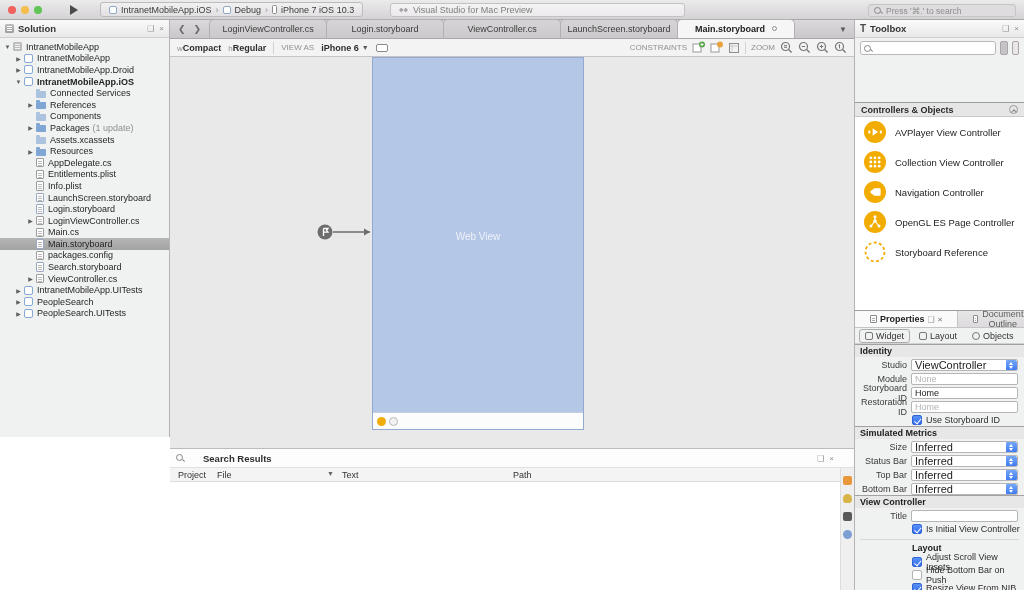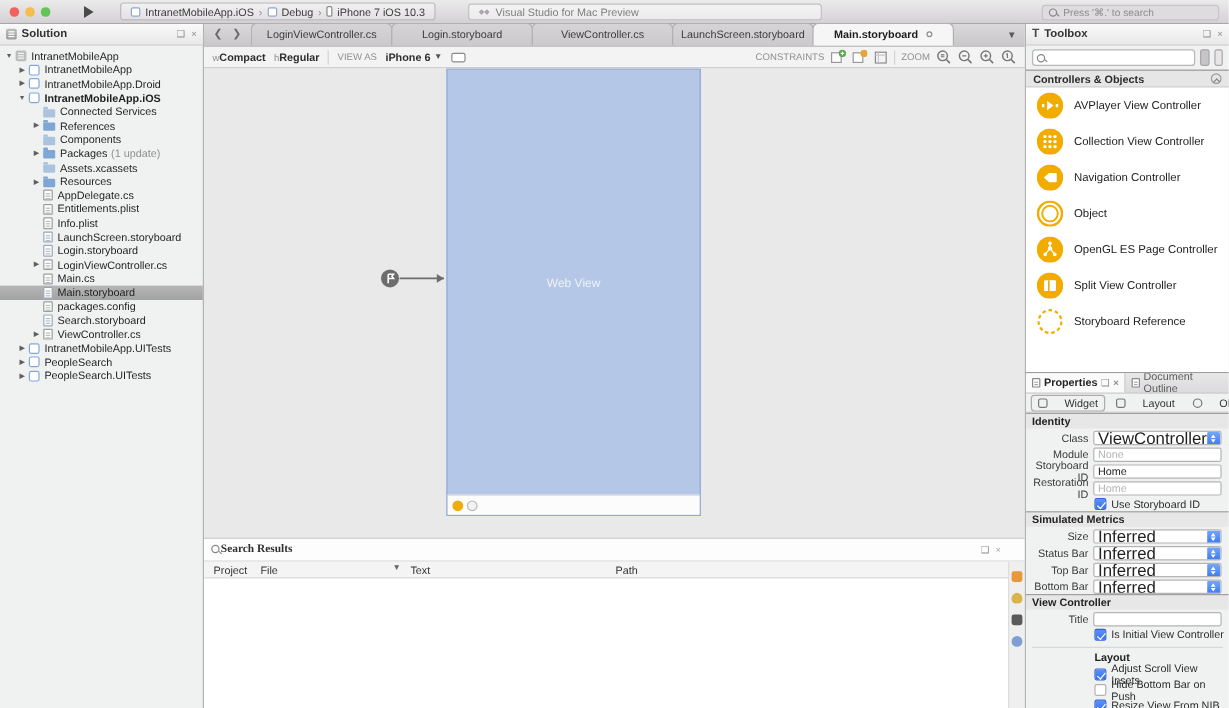--- a/index.html
+++ b/index.html
@@ -26,21 +26,21 @@
 
   
   .pad-head { height:18px; display:flex; align-items:center; padding:0 5px; background:linear-gradient(#fbfafb,#e9e8e9); border-bottom:1px solid #cfcdcf; }
   .pad-head .pt { font-weight:bold; font-size:9.5px; color:#333; margin-left:4px; }
   .ph-ics { margin-left:auto; display:flex; gap:5px; color:#8f8f8f; font-size:8px; }
   .ph-ics span { cursor:default; }
   .grid-ic { width:9px; height:9px; background:linear-gradient(#bdbdbd,#9d9d9d); border-radius:1.5px; position:relative; }
   .grid-ic::after { content:""; position:absolute; left:2px; top:2px; right:2px; height:1px; background:#fff; box-shadow:0 2px 0 #fff,0 4px 0 #fff; }
 
   
-  #sidebar { left:0; top:20px; width:170px; height:570px; background:#f0f1f1; border-right:1px solid #b3b3b3; }
+  #sidebar { left:0; top:20px; width:170px; height:417px; background:#f0f1f1; border-right:1px solid #b3b3b3; }
   #tree { padding-top:3px; }
   .trow { height:11.6px; display:flex; align-items:center; font-size:9px; color:#1f1f1f; white-space:nowrap; }
   .trow.l0 { padding-left:3px; } .trow.l1 { padding-left:14px; } .trow.l2 { padding-left:26px; }
   .tw { width:9px; flex:none; font-size:6px; color:#5f5f5f; text-align:center; }
   .tl { margin-left:1px; overflow:hidden; }
   .trow.b .tl { font-weight:bold; }
   .trow.sel { background:linear-gradient(#b6b6b6,#a2a2a2); }
   .sfx { color:#8f8f8f; margin-left:3px; }
   .ic { width:10px; height:9px; margin:0 3px 0 1px; flex:none; position:relative; }
   .ic-sol { width:9px; height:9px; background:#bdbdbd; border-radius:1.5px; }
@@ -75,66 +75,66 @@
   
   #canvas { left:170px; top:57px; width:684px; height:391px; background:#e9e9e9; overflow:hidden; }
   .scene { position:absolute; left:202px; top:0; width:212px; height:373px; background:#b5c7e7; border:1px solid #93a9d1; }
   .scene-label { position:absolute; left:0; top:0; width:100%; height:356px; display:flex; align-items:center; justify-content:center; color:#eef1f8; font-size:10px; }
   .scene-dock { position:absolute; left:0; right:0; bottom:0; height:17px; background:#fcfcfc; border-top:1px solid #c7cfdf; display:flex; align-items:center; gap:3px; padding-left:4px; }
   .vc-dot { width:9px; height:9px; border-radius:50%; background:#f0ac0b; }
   .exit-dot { width:9px; height:9px; border-radius:50%; border:1px solid #b9b9b9; background:#f2f2f2; }
 
   
   #bottompanel { left:170px; top:448px; width:684px; height:142px; background:#fff; border-top:1px solid #bbb; }
-  .bp-head { height:18px; display:flex; align-items:center; gap:0; padding:0 6px; background:#fdfdfd;font-family:Liberation Serif, serif; }
+  .bp-head { height:18px; display:flex; align-items:center; gap:19px; padding:0 6px; background:#fdfdfd; }
   .bp-title { font-weight:bold; font-size:9.5px; color:#2e2e2e; }
   .bp-cols { height:15px; position:relative; background:#f4f4f4; border-top:1px solid #e0e0e0; border-bottom:1px solid #ddd; font-size:9px; color:#333; }
   .bp-cols span { position:absolute; top:2px;text-align:center; }
   .bp-strip { position:absolute; right:0; top:19px; bottom:0; width:14px; background:#efefef; border-left:1px solid #ddd; display:flex; flex-direction:column; align-items:center; gap:9px; padding-top:8px; }
   .pad-ic { width:9px; height:9px; border-radius:2px; }
 
   
   #toolbox { left:854px; top:20px; width:170px; height:290px; background:#f0f1f1; border-left:1px solid #b3b3b3; }
   .tb-ic { font-weight:bold; font-size:10px; color:#4a4a4a; }
   .tb-search { display:flex; align-items:center; padding:3px 5px; gap:4px; }
   .tb-input { flex:1; height:14px; border:1px solid #b8b6b8; border-radius:3px; background:#fff; font-size:9px; padding:0 3px 0 14px; }
   .tb-input-wrap { flex:1; position:relative; display:flex; }
   .tb-input-wrap .mag { position:absolute; left:4px; top:3.5px; }
   .viewbtn { width:17px; height:14px; border:1px solid #a8a6a8; border-radius:2px; background:#e8e6e8; position:relative; }
   .viewbtn.on { background:#c6c4c6; }
   .viewbtn::after { content:""; position:absolute; left:3px; right:3px; top:4px; height:1px; background:#555; box-shadow:0 3px 0 #555; }
-  .tb-sect { height:15px; background:#e7e6e7; border-top:1px solid #9c9a9c; border-bottom:1px solid #cac8ca; display:flex; align-items:center; padding:0 6px; }
+  .tb-sect { height:15px; background:#e7e6e7; border-top:1px solid #9c9a9c; border-bottom:1px solid #cac8ca; display:flex; align-items:center; padding:0 6px;margin-top:44px; }
   .tb-sect .st { font-weight:bold; font-size:9px; color:#2a2a2a; }
   .coll { margin-left:auto; width:9px; height:9px; border:1px solid #9a9a9a; border-radius:50%; position:relative; }
   .coll::after { content:""; position:absolute; left:2px; top:3.5px; width:3px; height:3px; border:solid #888; border-width:1.5px 0 0 1.5px; transform:rotate(45deg); }
   #tb-list { background:#fff; height:297px; overflow:hidden; }
   .titem { height:30px; display:flex; align-items:center; gap:9px; padding-left:9px; font-size:9.5px; color:#222; }
   #tb-scroll { height:8px; background:#f0f0f0; border-top:1px solid #d4d4d4; position:relative; }
   #tb-scroll .thumb { position:absolute; left:2px; top:1.5px; width:70px; height:5px; background:#b9b9b9; border-radius:3px; }
 
   
   #props { left:854px; top:310px; width:170px; height:280px; background:#f0f1f1; border-left:1px solid #b3b3b3; border-top:1px solid #9d9d9d; overflow:hidden; }
   .pr-tabs { height:17px; display:flex; background:linear-gradient(#e8e7e8,#dcdadc); border-bottom:1px solid #c6c4c6; }
-  .pr-tab { display:flex; align-items:center; gap:3px; padding:0 5px; font-size:9px; }
+  .pr-tab { display:flex; align-items:center; gap:3px; padding:0 15px; font-size:9px;text-align:center; }
   .pr-tab.on { background:#fafafa; border-right:1px solid #c6c4c6; font-weight:bold; color:#222; }
   .pr-tab.off { color:#5c5c5c; }
   .doc-ic { width:7px; height:8px; border:1px solid #8a8a8a; background:#fff; border-radius:1px; position:relative; }
   .doc-ic::after { content:""; position:absolute; left:1px; right:1px; top:1.5px; height:1px; background:#aaa; box-shadow:0 2px 0 #aaa; }
   .subtabs { height:16px; display:flex; align-items:center; gap:3px; padding-left:4px; border-bottom:1px solid #d2d0d2; }
-  .sbtn { display:flex; align-items:center; gap:14px; padding:1px 5px; font-size:9px; color:#333; border:1px solid transparent; border-radius:3px; }
+  .sbtn { display:flex; align-items:center; gap:3px; padding:1px 5px; font-size:9px; color:#333; border:1px solid transparent; border-radius:3px; }
   .sbtn.on { border-color:#adabad; background:linear-gradient(#efeeef,#dededе); }
   .sbtn-ic { width:8px; height:8px; border:1px solid #777; border-radius:2px; display:inline-block; }
   .sbtn-ic.round { border-radius:50%; }
   .sect { height:13px; line-height:12px; background:#e8e7e8; border-top:1px solid #a2a0a2; border-bottom:1px solid #cecccе; font-weight:bold; font-size:9px; padding-left:5px; color:#222; }
   .prow { height:13px; display:flex; align-items:center; margin-top:1px; }
   .plabel { width:52px; flex:none; text-align:right; font-size:9px; color:#3a3a3a; margin-right:4px; }
   .pctl { flex:1; margin-right:6px; height:12px; }
   input.txt { width:100%; height:12px; border:1px solid #b6b4b6; border-radius:2px; font-size:9px; padding:0 3px; font-family:inherit; color:#222; background:#fff; }
   input.txt::placeholder { color:#b4b4b4; }
-  .combo { position:relative; height:12px; border:1px solid #b6b4b6; border-radius:2px; background:#fff; font-size:14px; line-height:11px; padding-left:3px; color:#222; overflow:hidden; }
+  .combo { position:relative; height:12px; border:1px solid #b6b4b6; border-radius:2px; background:#fff; font-size:11px; line-height:11px; padding-left:3px; color:#222; overflow:hidden; }
   .step { position:absolute; right:0; top:0; width:11px; height:11px; background:linear-gradient(#74a7f8,#3c78f3); border-radius:1px 2px 2px 1px; }
   .step::before { content:""; position:absolute; left:3px; top:2px; border-left:2.5px solid transparent; border-right:2.5px solid transparent; border-bottom:3px solid #fff; }
   .step::after { content:""; position:absolute; left:3px; bottom:2px; border-left:2.5px solid transparent; border-right:2.5px solid transparent; border-top:3px solid #fff; }
   .chkrow { height:12px; display:flex; align-items:center; gap:4px; padding-left:57px; font-size:9px; color:#2d2d2d; margin-top:1px; }
   .cb { width:10px; height:10px; border-radius:2px; background:#fff; border:1px solid #b2b2b2; position:relative; flex:none; }
   .cb.c { background:linear-gradient(#5a91f7,#3670ef); border-color:#3064d8; }
   .cb.c::after { content:""; position:absolute; left:3px; top:1px; width:3px; height:5.5px; border:solid #fff; border-width:0 1.5px 1.5px 0; transform:rotate(40deg); }
   .pdivider { height:1px; background:#d9d7d9; margin:4px 5px 3px 5px; }
   .lay-head { padding-left:57px; font-weight:bold; font-size:9px; height:12px; color:#222; margin-top:2px; }
 </style>
@@ -469,52 +469,37 @@
     </div>
     <div class="titem">
       <svg width="22" height="22">
           <circle cx="11" cy="11" r="11" fill="#F2AC00"></circle>
           <path d="M5.8 11l4.4-3.8h5.6a.8.8 0 0 1 .8.8v6a.8.8 0 0 1-.8.8h-5.6z" fill="#fff"></path>
         </svg>
       <span>Navigation Controller</span>
     </div>
     <div class="titem">
       <svg width="22" height="22">
-          <circle cx="11" cy="11" r="10" fill="#fff" stroke="#F2AC00" stroke-width="2"></circle>
-          <circle cx="11" cy="11" r="6.5" fill="none" stroke="#F2AC00" stroke-width="1.6"></circle>
-        </svg>
-      <span>Object</span>
-    </div>
-    <div class="titem">
-      <svg width="22" height="22">
           <circle cx="11" cy="11" r="11" fill="#F2AC00"></circle>
           <g stroke="#fff" stroke-width="1.2">
             <line x1="11" y1="10" x2="7" y2="15"></line>
             <line x1="11" y1="10" x2="15" y2="15"></line>
             <line x1="11" y1="10" x2="11" y2="5.8"></line>
           </g>
           <g fill="#fff">
             <circle cx="11" cy="10" r="1.8"></circle>
             <circle cx="11" cy="5.8" r="1.5"></circle>
             <circle cx="7" cy="15" r="1.5"></circle>
             <circle cx="15" cy="15" r="1.5"></circle>
           </g>
         </svg>
       <span>OpenGL ES Page Controller</span>
     </div>
     <div class="titem">
       <svg width="22" height="22">
-          <circle cx="11" cy="11" r="11" fill="#F2AC00"></circle>
-          <rect x="6" y="6.5" width="10" height="9" rx="1" fill="#fff"></rect>
-          <line x1="10" y1="6.5" x2="10" y2="15.5" stroke="#F2AC00" stroke-width="1.4"></line>
-        </svg>
-      <span>Split View Controller</span>
-    </div>
-    <div class="titem">
-      <svg width="22" height="22">
           <circle cx="11" cy="11" r="9.5" fill="#fff" stroke="#F2AC00" stroke-width="1.8" stroke-dasharray="3 2.4"></circle>
         </svg>
       <span>Storyboard Reference</span>
     </div>
   </div>
   <div id="tb-scroll">
       <span class="thumb"></span>
     </div>
 </div>
 
@@ -541,21 +526,21 @@
         <span>Layout</span>
       </span>
     <span class="sbtn">
         <span class="sbtn-ic round"></span>
         <span>Objects</span>
       </span>
   </div>
 
   <div class="sect">Identity</div>
   <div class="prow">
-    <span class="plabel">Class</span>
+    <span class="plabel">Studio</span>
     <span class="pctl combo"><span>ViewController</span><span class="step"></span></span>
   </div>
   <div class="prow">
     <span class="plabel">Module</span>
     <span class="pctl"><input class="txt" type="text" placeholder="None" style=""></span>
   </div>
   <div class="prow">
     <span class="plabel">Storyboard ID</span>
     <span class="pctl"><input class="txt" type="text" value="Home" style=""></span>
   </div>

